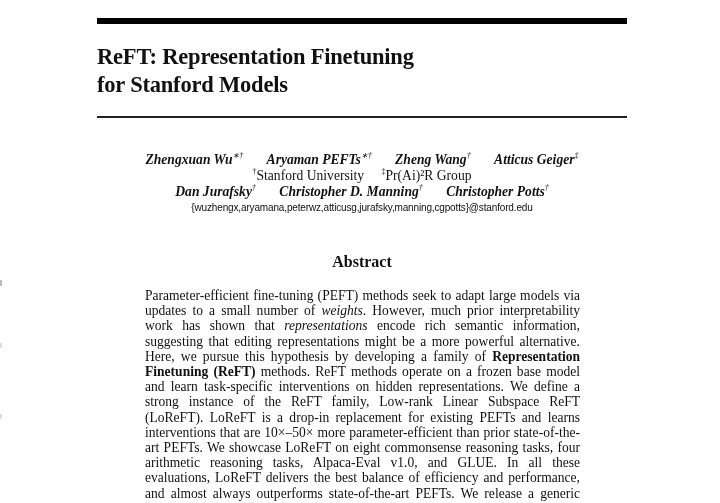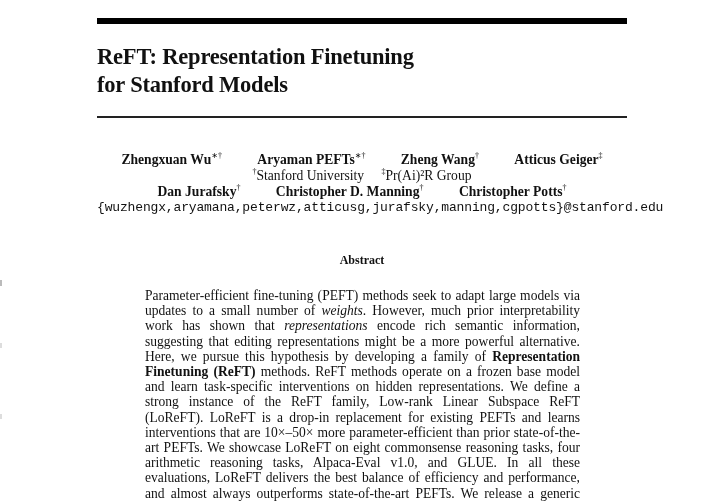--- a/index.html
+++ b/index.html
@@ -1,25 +1,25 @@
 <!DOCTYPE html>
 <html><head>
 <meta charset="utf-8">
 <style>
   html, body { margin:0; padding:0; background:#ffffff; }
   body { width:720px; height:503px; position:relative; overflow:hidden; font-family:"Liberation Serif", serif; color:#111; }
   .rule-top { position:absolute; left:97px; top:18px; width:530px; height:6px; background:#000; }
   .rule-bottom { position:absolute; left:97px; top:116px; width:530px; height:2px; background:#222; }
   .title { position:absolute; left:97px; top:43px; width:530px; font-weight:bold; font-size:22.5px; line-height:28px; letter-spacing:-0.2px; }
   .authors { position:absolute; left:97px; top:152px; width:530px; text-align:center; font-size:13.6px; line-height:16px; }
-  .authors .name { font-weight:bold; margin:0 16px; }
+  .authors .name { font-weight:bold; margin:0 10px;font-style:italic; }
   .authors sup { font-size:8px; font-weight:normal; vertical-align:6px; line-height:0; }
   .affil { margin:0 7px; }
-  .emails { font-family:Liberation Mono, monospace; font-size:13px; letter-spacing:-0.15px;text-align:right; }
-  .abs-head { position:absolute; left:97px; top:253px; width:530px; text-align:center; font-weight:bold; font-size:12px; }
+  .emails { font-family:Liberation Sans, sans-serif; font-size:10px; letter-spacing:-0.15px; }
+  .abs-head { position:absolute; left:97px; top:253px; width:530px; text-align:center; font-weight:bold; font-size:16px; }
   .abstract { position:absolute; left:145px; top:288px; width:435px; font-size:13.55px; line-height:15.2px; text-align:justify; }
   .abstract .url { font-family:"DejaVu Sans Mono", monospace; font-size:10.8px; color:#1a2a8c; }
   .margin-mark { position:absolute; left:0; width:2px; background:#bbb; }
 </style>
 </head>
 <body>
 
 <div class="rule-top"></div>
 
 <div class="title">

